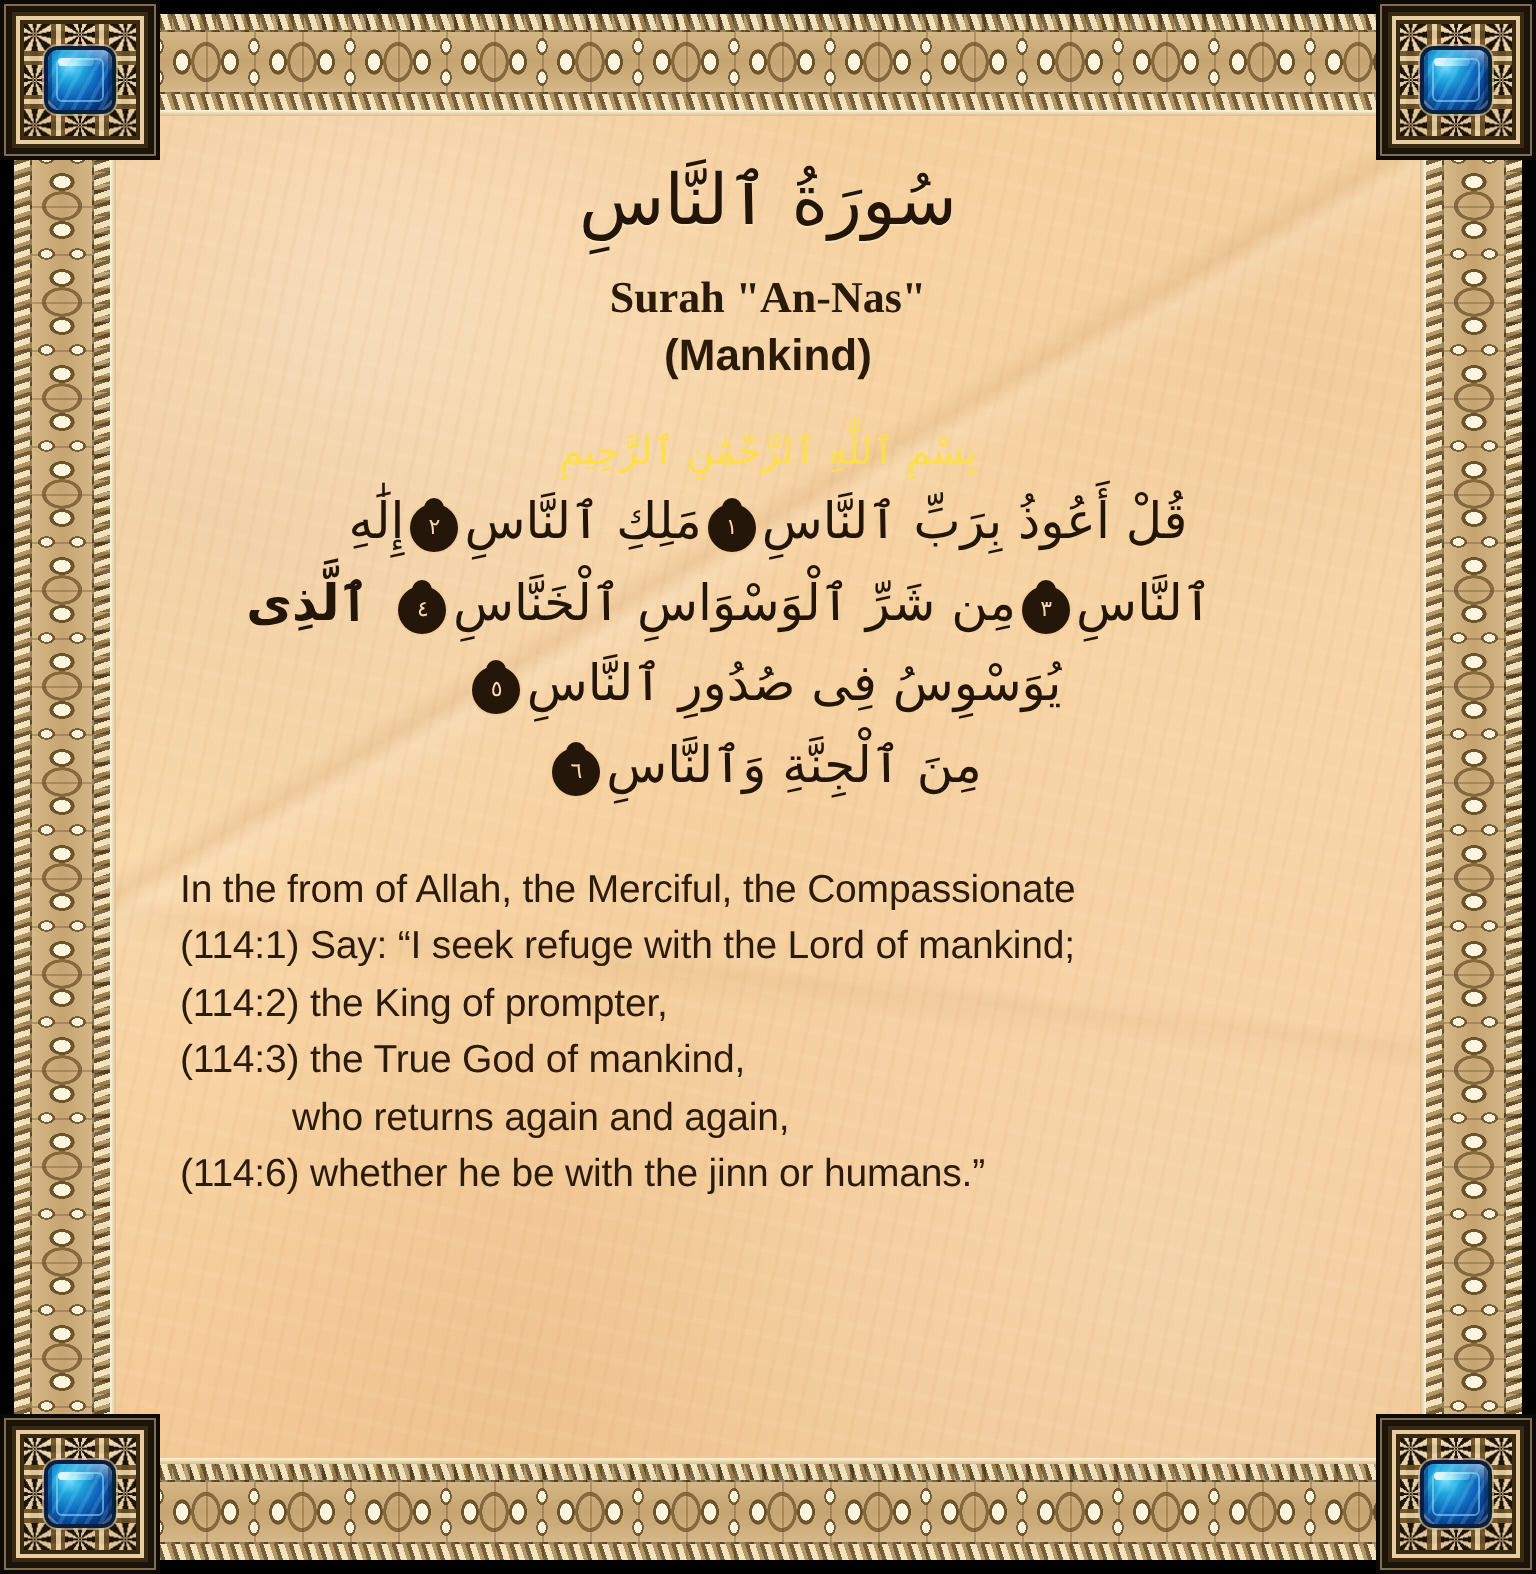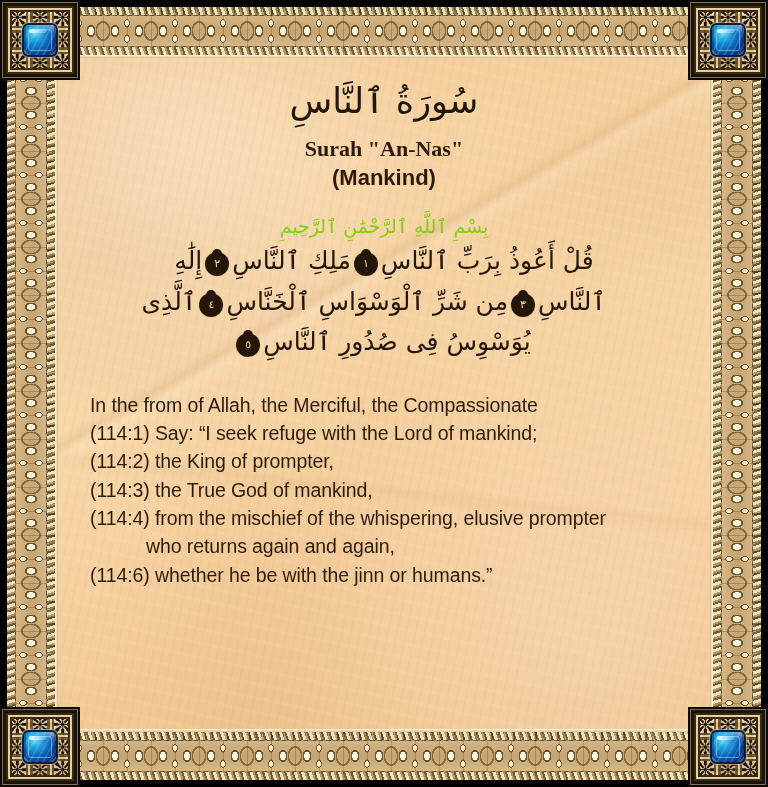--- a/index.html
+++ b/index.html
@@ -246,21 +246,21 @@
 
   
   #scripture{
     margin:24px auto 0 auto;
     width:448px;
   }
   #basmala{
     text-align:center;
     font-size:19px;
     line-height:1.1;
-    color:#84cc16;
+    color:#fde047;
     margin-bottom:4px;
   }
   .verse-line{
     text-align:center;
     font-size:25px;
     line-height:1.62;
     color:#231508;
     white-space:nowrap;
   }
   .ayah{
@@ -363,29 +363,29 @@
     <div class="ar" id="title-ar">سُورَةُ ٱلنَّاسِ</div>
 
     <div id="title-en">Surah "An-Nas"</div>
 
     <div id="title-sub">(Mankind)</div>
 
     <div id="scripture">
       <div class="ar" id="basmala">بِسْمِ ٱللَّهِ ٱلرَّحْمَٰنِ ٱلرَّحِيمِ</div>
       <div id="verse-lines">
           <div class="verse-line ar"><span style="margin: 0px 2px;">قُلْ أَعُوذُ بِرَبِّ ٱلنَّاسِ</span><span class="ayah">١</span><span style="margin: 0px 2px;">مَلِكِ ٱلنَّاسِ</span><span class="ayah">٢</span><span style="margin: 0px 2px;">إِلَٰهِ</span></div>
-          <div class="verse-line ar"><span style="margin: 0px 2px;">ٱلنَّاسِ</span><span class="ayah">٣</span><span style="margin: 0px 2px;">مِن شَرِّ ٱلْوَسْوَاسِ ٱلْخَنَّاسِ</span><span class="ayah">٤</span><span style="margin: 0px 2px;">ٱلَّذِى</span></div>
+          <div class="verse-line ar"><span style="margin: 0px 2px;">ٱلنَّاسِ</span><span class="ayah">٣</span><span style="margin: 0px 2px;">مِن شَرِّ ٱلْوَسْوَاسِ ٱلْخَنَّاسِ</span><span class="ayah">٤</span><span style="margin: 0px 14px; font-weight: bold;">ٱلَّذِى</span></div>
           <div class="verse-line ar"><span style="margin: 0px 2px;">يُوَسْوِسُ فِى صُدُورِ ٱلنَّاسِ</span><span class="ayah">٥</span></div>
+          <div class="verse-line ar"><span style="margin: 0px 2px;">مِنَ ٱلْجِنَّةِ وَٱلنَّاسِ</span><span class="ayah">٦</span></div>
         </div>
     </div>
 
     <div id="translation">
         <div class="tline">In the from of Allah, the Merciful, the Compassionate</div>
         <div class="tline">(114:1) Say: “I seek refuge with the Lord of mankind;</div>
         <div class="tline">(114:2) the King of prompter,</div>
         <div class="tline">(114:3) the True God of mankind,</div>
-        <div class="tline">(114:4) from the mischief of the whispering, elusive prompter</div>
         <div class="tline indent">who returns again and again,</div>
         <div class="tline">(114:6) whether he be with the jinn or humans.”</div>
       </div>
 
   </div>
 </div>
 
 </body></html>

